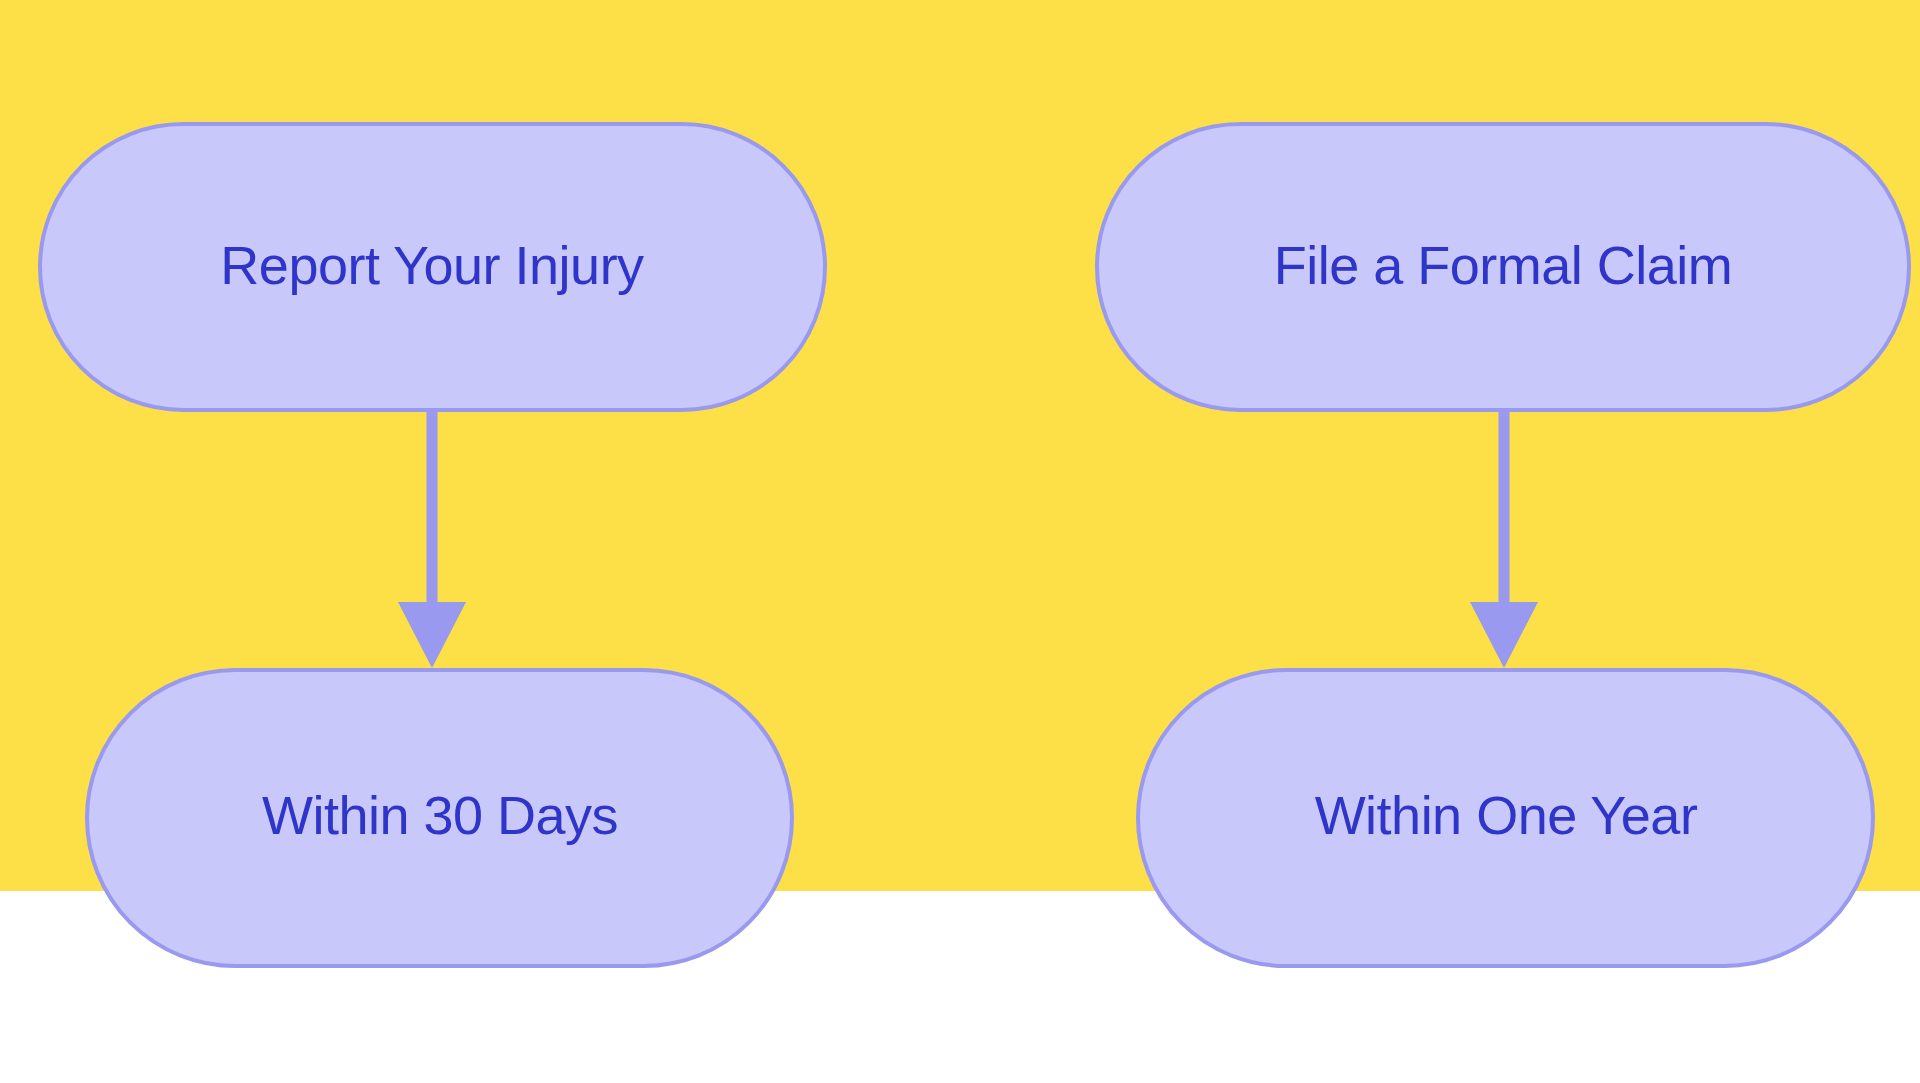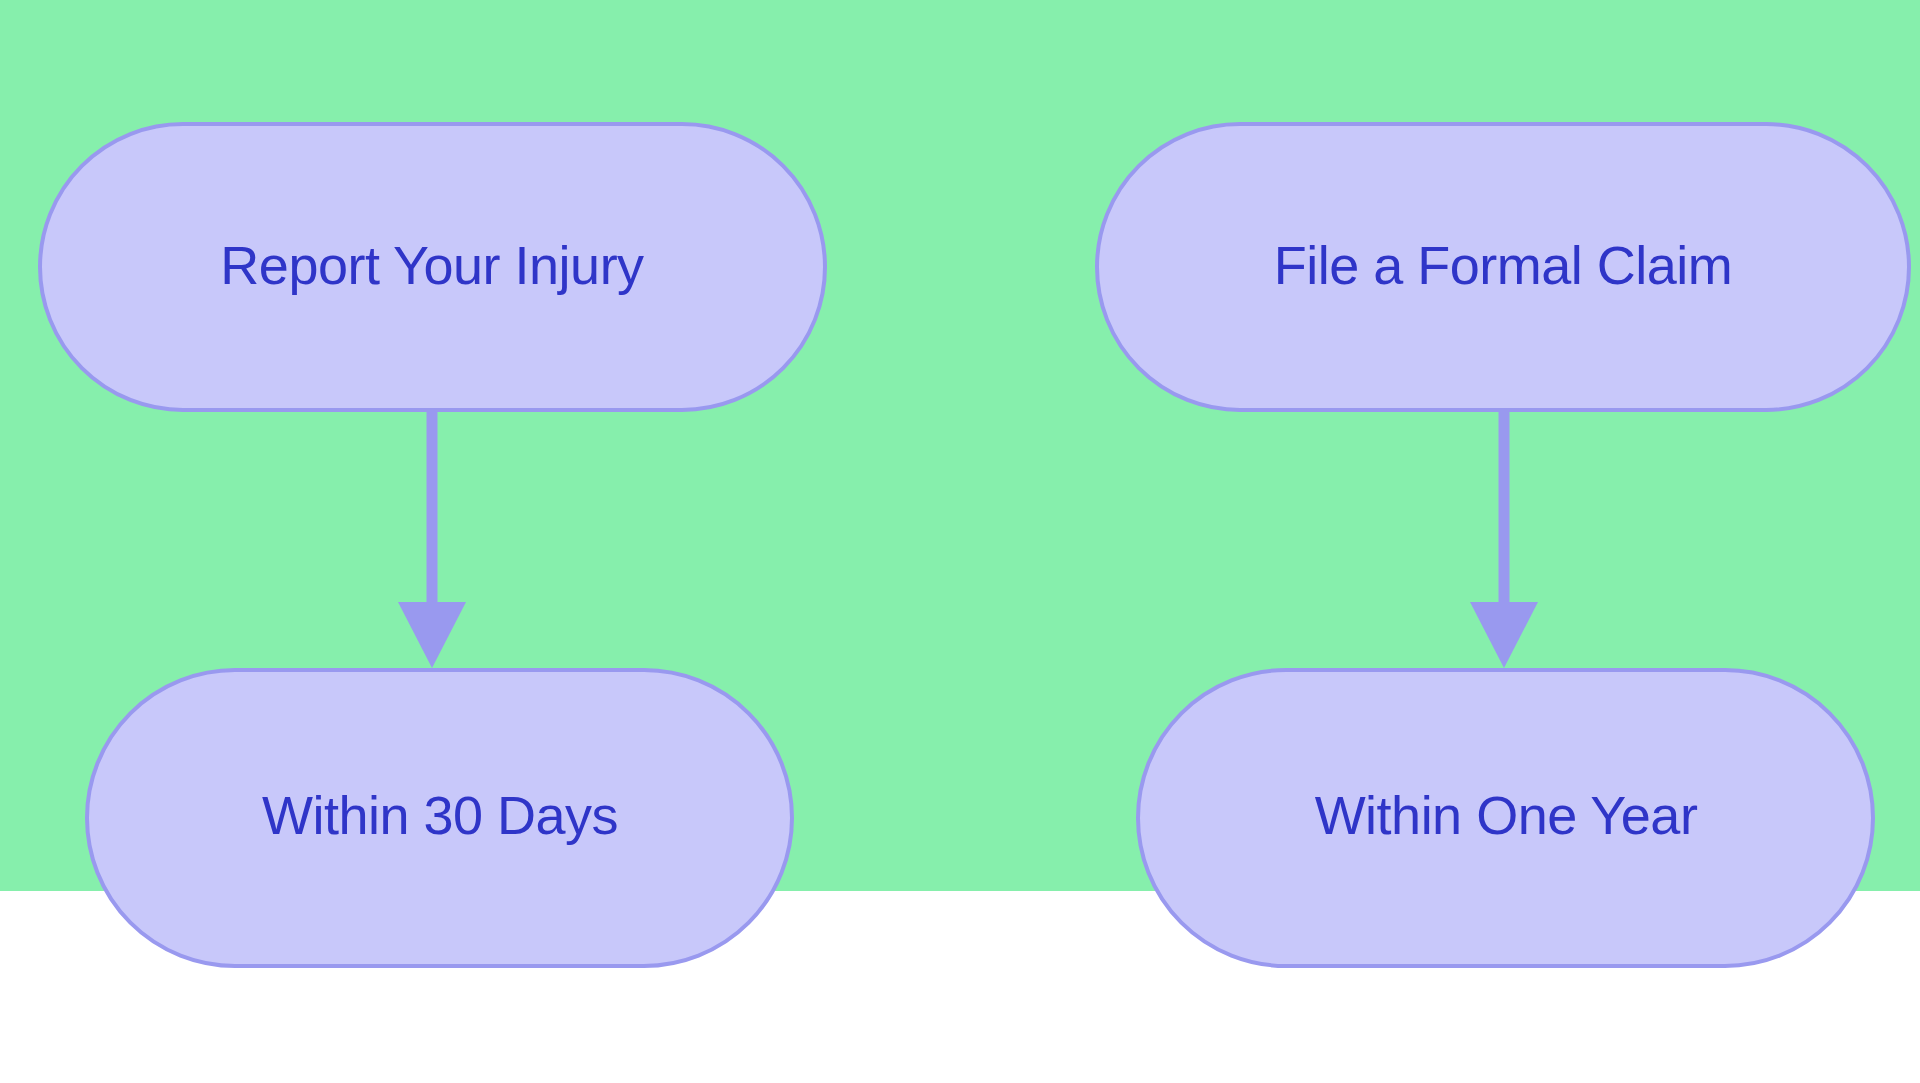--- a/index.html
+++ b/index.html
@@ -10,21 +10,21 @@
   body {
     width: 1920px;
     height: 1083px;
     overflow: hidden;
     font-family: "Liberation Sans", sans-serif;
   }
   #diagram-root {
     position: relative;
     width: 1920px;
     height: 891px;
-    background: #86efac;
+    background: #fde047;
     text-align: right;
   }
   .flow-svg {
     position: absolute;
     left: 0;
     top: 0;
     width: 1920px;
     height: 1083px;
   }
   .node-shape {

